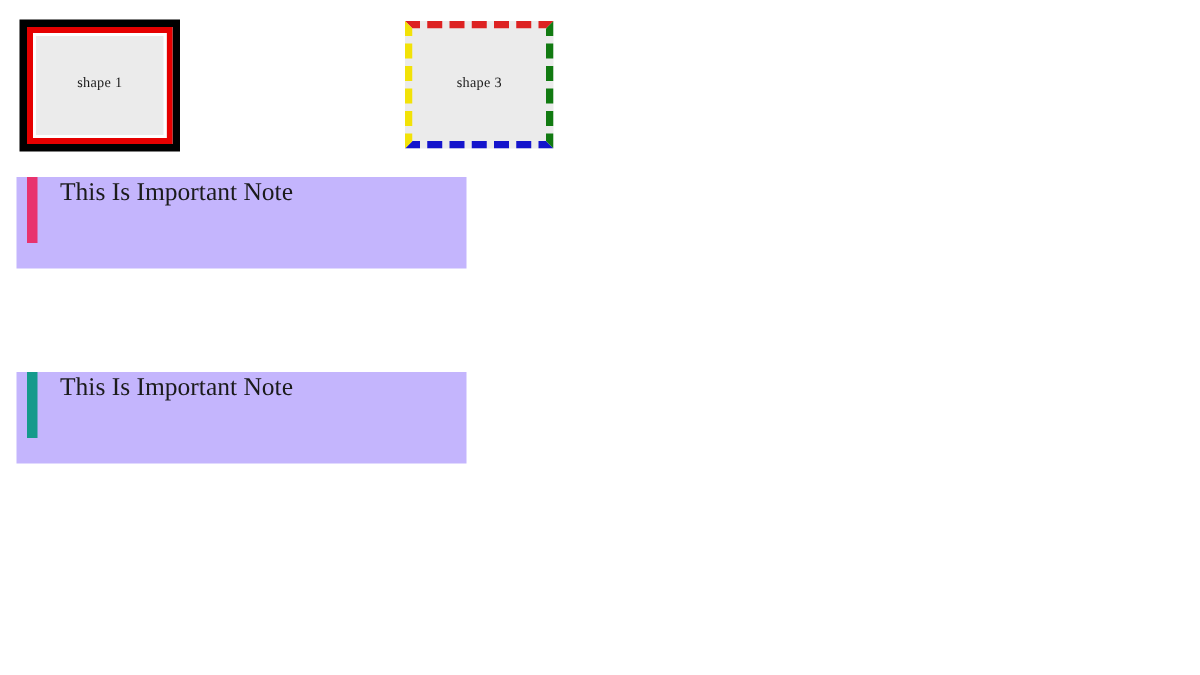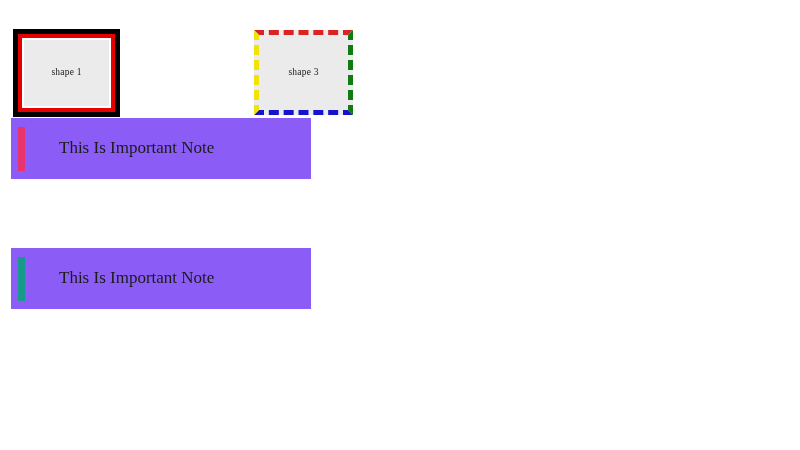--- a/index.html
+++ b/index.html
@@ -16,21 +16,20 @@
     position: relative;
   }
 
   
   #shapes-row {
     position: absolute;
     left: 0;
     top: 0;
     width: 728px;
     height: 112px;
-    margin-top: 16px;
   }
 
   .shape-box {
     position: absolute;
     box-sizing: border-box;
     background: #ffffff;
     display: flex;
     align-items: center;
     justify-content: center;
   }
@@ -92,43 +91,42 @@
     border-bottom: 5px solid #0000dd;
     border-left: 4px solid #118811;
     border-right: 4px solid #118811;
   }
   #shape-2 .shape-fill {
     border: 1px solid #ffffff;
   }
 
   
   #shape-3 {
-    left: 254px;
+    left: 270px;
     top: 14px;
     width: 99px;
     height: 85px;
     border-top: 5px dashed #dd2222;
     border-right: 5px dashed #117a11;
     border-bottom: 5px dashed #1414cc;
     border-left: 5px dashed #f2e207;
     background: #ebebeb;
   }
   #shape-3 .shape-inner { border: none; background: transparent; }
   #shape-3 .shape-fill  { border: none; background: transparent; }
 
   
   .note-box {
     position: absolute;
     left: 11px;
     width: 300px;
     height: 61px;
-    background: #8b5cf6;
+    background: #c4b5fd;
     display: flex;
-    align-items: center;
-    gap: 19px;
+    align-items: flex-start;
   }
 
   .note-bar {
     width: 7px;
     height: 44px;
     margin-left: 7px;
     flex: 0 0 auto;
   }
 
   .note-text {

